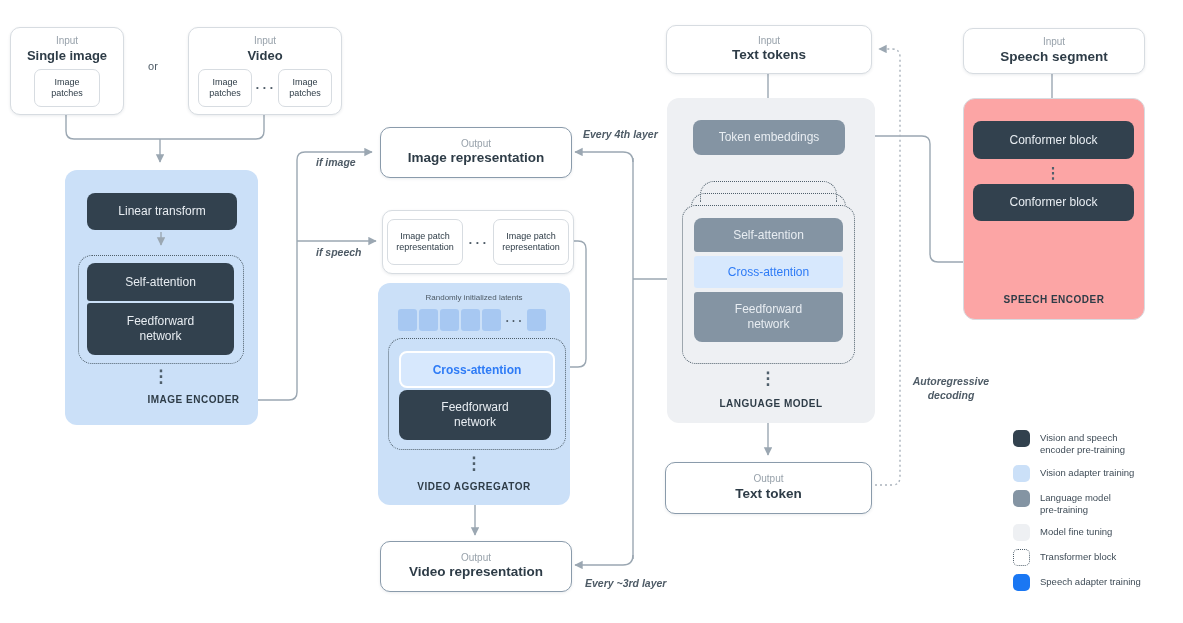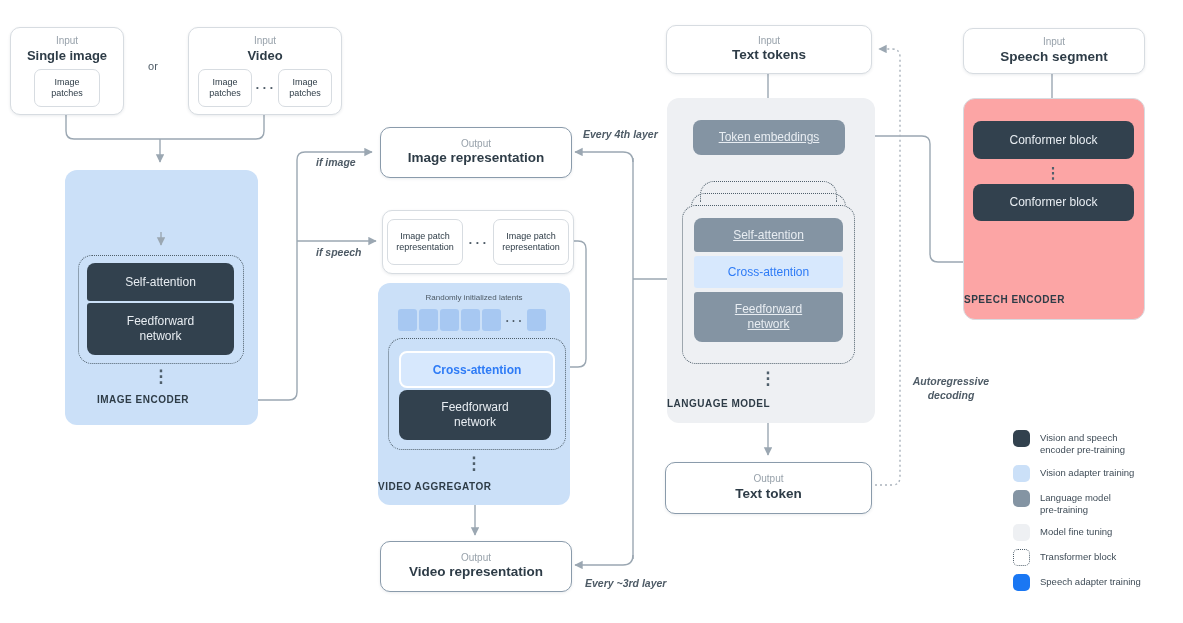--- a/index.html
+++ b/index.html
@@ -17,32 +17,32 @@
   .kicker{font-size:10px;color:var(--c-text_muted);line-height:1.25;}
   .title{font-size:13.5px;font-weight:700;color:var(--c-text_dark);line-height:1.25;}
   .minibox{background:#fff;border:1px solid var(--c-border_light);border-radius:7px;
            display:flex;align-items:center;justify-content:center;text-align:center;
            font-size:9px;color:var(--c-text_dark);line-height:1.25;}
   .panel-blue{background:var(--c-light_blue_panel);border-radius:12px;}
   .panel-gray{background:var(--c-lm_panel);border-radius:12px;}
   .panel-white{background:#fca5a5;border:1px solid var(--c-border_light);border-radius:12px;}
   .darkbox{background:var(--c-dark);color:#e8edf2;display:flex;align-items:center;
            justify-content:center;text-align:center;font-size:12px;line-height:1.25;border-radius:8px;}
-  .graybox{background:var(--c-gray_box);text-decoration:underline;}
+  .graybox{background:var(--c-gray_box);}
   .stack-top{border-radius:8px 8px 3px 3px;}
   .stack-mid{border-radius:3px;}
   .stack-bot{border-radius:3px 3px 8px 8px;}
   .crossbox{display:flex;align-items:center;justify-content:center;text-align:center;
             font-size:12px;color:var(--c-cross_attn_text);background:var(--c-cross_attn_bg);}
   .bluebox{background:var(--c-speech_blue);color:#fff;display:flex;align-items:center;
            justify-content:center;font-size:12px;border-radius:8px;}
   .dotted-block{border:1.6px dotted var(--c-dotted);border-radius:14px;}
   .stackpeek{border:1.6px dotted var(--c-dotted);border-bottom:none;border-radius:14px 14px 0 0;}
   .caption{font-size:10px;font-weight:700;letter-spacing:.5px;color:var(--c-text_dark);
-           }
+           text-align:center;}
   .annot{font-style:italic;font-weight:700;font-size:10.5px;color:var(--c-text_annotation);
          line-height:1.3;}
   .vdots{color:var(--c-dotted);font-size:17px;font-weight:700;text-align:center;line-height:1;}
   .hdots{color:var(--c-text_annotation);font-size:8px;letter-spacing:1px;text-align:center;}
   .latlabel{font-size:8px;color:var(--c-text_annotation);text-align:center;}
   .latsq{background:var(--c-latent_square);border-radius:3px;}
   .prewrap{white-space:pre-line;}
   .legend-row{display:flex;align-items:flex-start;gap:10px;}
   .legend-sw{width:17px;height:17px;border-radius:5px;flex:0 0 auto;}
   .legend-label{font-size:9.5px;color:#3f4c57;line-height:1.3;padding-top:2px;}
@@ -99,20 +99,21 @@
     <div style="display:flex;align-items:center;gap:4px;margin-top:5px;">
       <div class="minibox prewrap" style="width:52px;height:36px;">Image
 patches</div>
       <div class="hdots">• • •</div>
       <div class="minibox prewrap" style="width:52px;height:36px;">Image
 patches</div>
     </div>
   </div>
 
   <div class="abs panel-blue" style="left:65px;top:170px;width:193px;height:255px;">
+    <div class="abs darkbox" style="left:22px;top:23px;width:150px;height:37px;">Linear transform</div>
     <svg class="abs" width="20" height="20" style="left:86px;top:62px;">
       <path d="M10,0 V13" class="ln" marker-end="url(#arr)"></path>
     </svg>
     <div class="abs dotted-block" style="left:13px;top:85px;width:164px;height:107px;">
       <div class="abs darkbox stack-top" style="left:8px;top:7px;width:147px;height:38px;">Self-attention</div>
       <div class="abs darkbox stack-bot prewrap" style="left:8px;top:47px;width:147px;height:52px;">Feedforward
 network</div>
     </div>
     <div class="abs vdots" style="left:86px;top:198px;width:20px;">⋮</div>
     <div class="abs caption" style="left:0;top:224px;width:100%;padding-left:32px;">IMAGE ENCODER</div>

